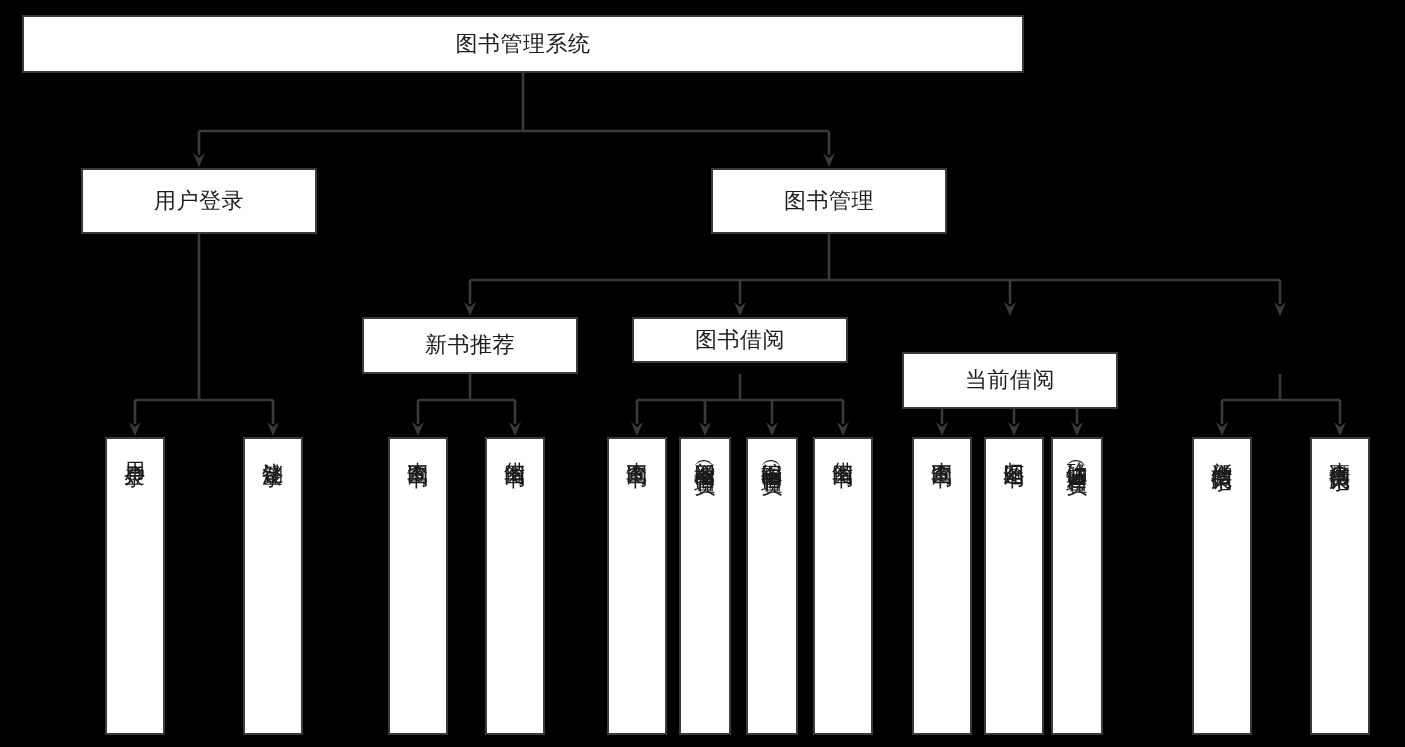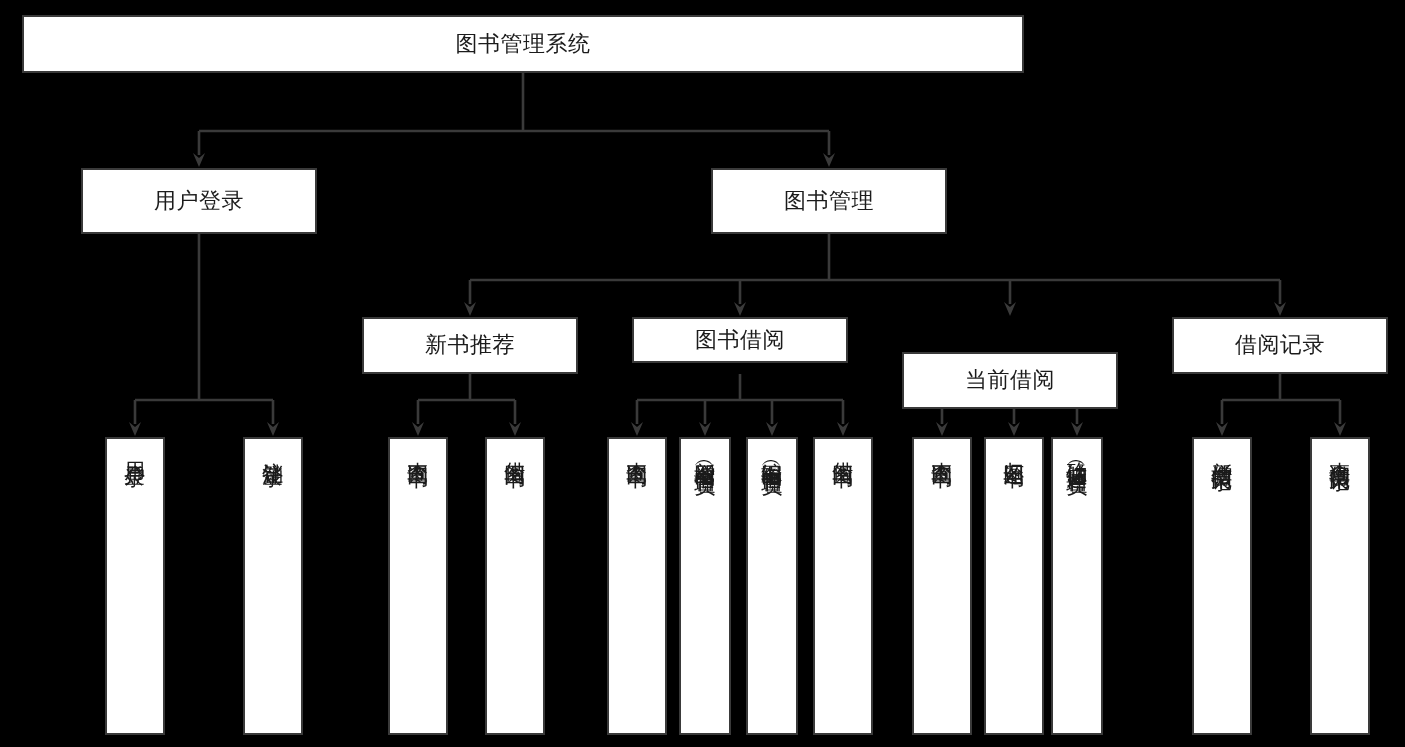--- a/index.html
+++ b/index.html
@@ -150,23 +150,20 @@
 
   <div class="node horiz" style="left: 711px; top: 168px; width: 236px; height: 66px; border-color: rgb(58, 58, 58); color: rgb(27, 27, 27);">
     <span class="label">图书管理</span>
   </div>
   <div class="node horiz" style="left: 632px; top: 317px; width: 216px; height: 46px; border-color: rgb(58, 58, 58); color: rgb(27, 27, 27);">
     <span class="label">图书借阅</span>
   </div>
   <div class="node horiz" style="left: 902px; top: 317px; width: 216px; height: 57px; border-color: rgb(58, 58, 58); color: rgb(27, 27, 27); margin-top: 35px;">
     <span class="label">当前借阅</span>
   </div>
-  <div class="node horiz" style="left: 1172px; top: 317px; width: 216px; height: 57px; border-color: rgb(58, 58, 58); color: rgb(27, 27, 27);">
-    <span class="label">借阅记录</span>
-  </div>
 
   <div class="node vert" style="left: 105px; top: 437px; width: 60px; height: 298px; border-color: rgb(58, 58, 58); color: rgb(27, 27, 27);">
     <span class="label">用户登录</span>
   </div>
   <div class="node vert" style="left: 243px; top: 437px; width: 60px; height: 298px; border-color: rgb(58, 58, 58); color: rgb(27, 27, 27);">
     <span class="label">注销登录</span>
   </div>
   <div class="node vert" style="left: 388px; top: 437px; width: 60px; height: 298px; border-color: rgb(58, 58, 58); color: rgb(27, 27, 27);">
     <span class="label">查询图书</span>
   </div>

